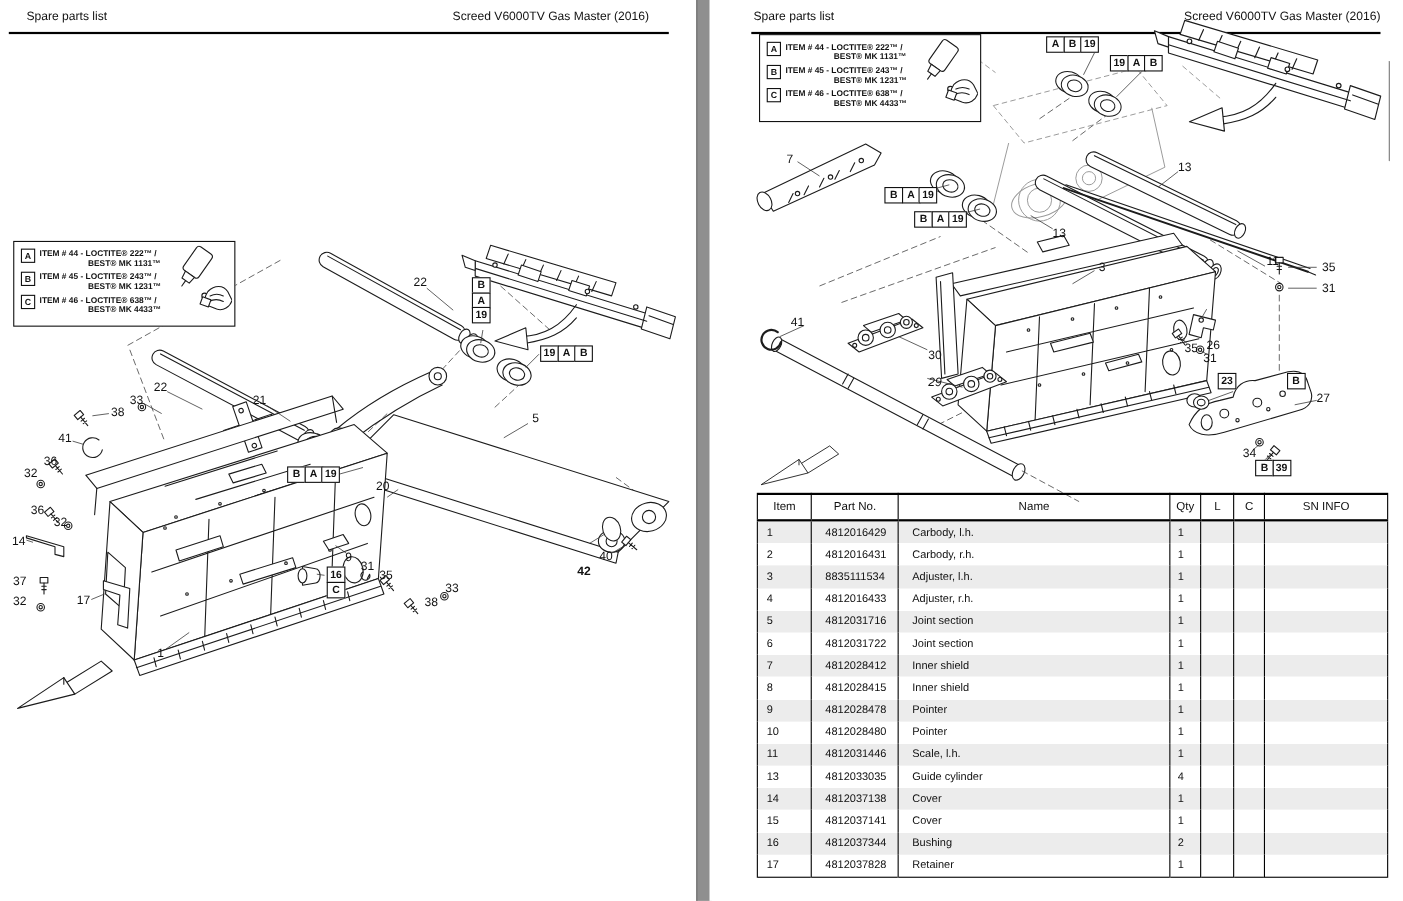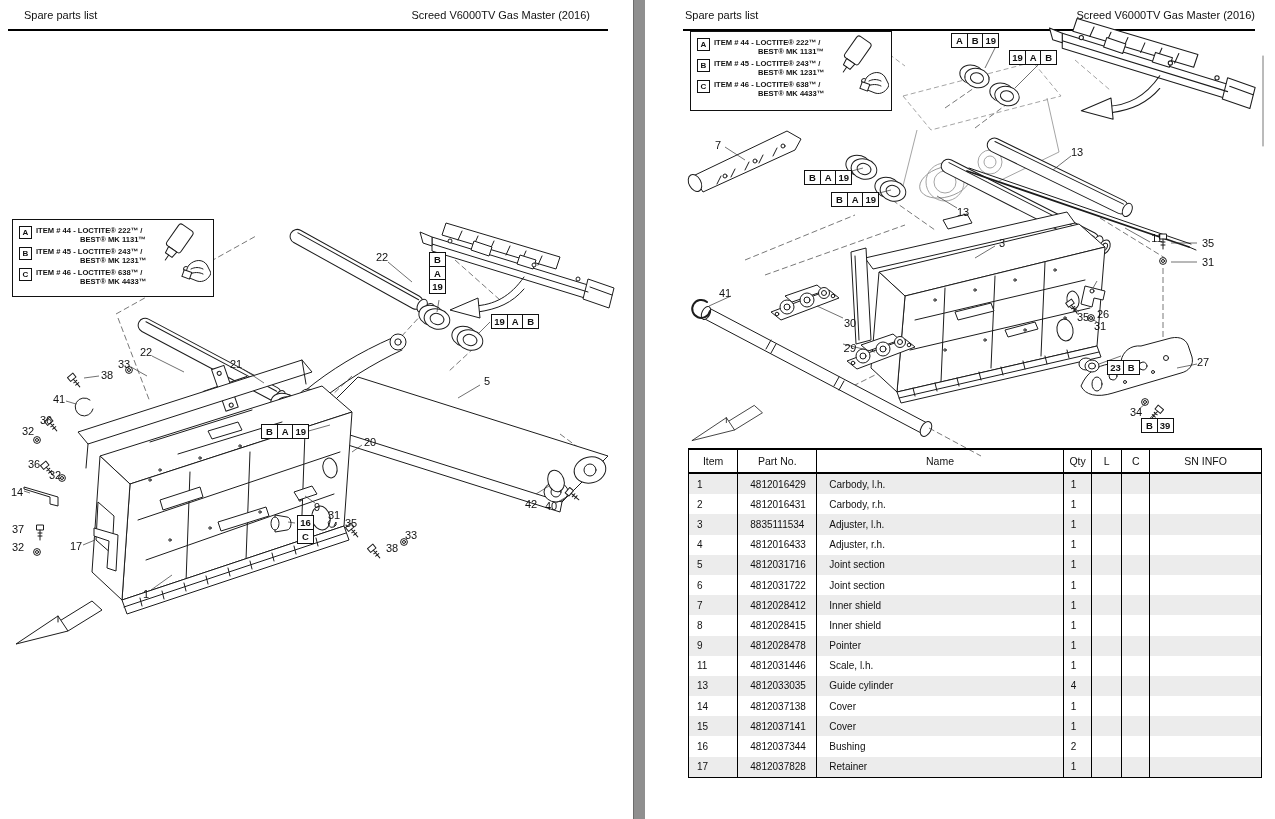--- a/index.html
+++ b/index.html
@@ -292,23 +292,23 @@
     <span class="co" style="left: 17px; top: 492px;">14</span>
     <span class="co" style="left: 18px; top: 529px;">37</span>
     <span class="co" style="left: 18px; top: 547px;">32</span>
     <span class="co" style="left: 76px; top: 546px;">17</span>
     <span class="co" style="left: 146px; top: 594px;">1</span>
     <span class="co" style="left: 317px; top: 507px;">9</span>
     <span class="co" style="left: 334px; top: 515px;">31</span>
     <span class="co" style="left: 351px; top: 523px;">35</span>
     <span class="co" style="left: 411px; top: 535px;">33</span>
     <span class="co" style="left: 392px; top: 548px;">38</span>
-    <span class="co" style="left: 370px; top: 442px;">20</span>
+    <span class="co" style="left: 348px; top: 442px;">20</span>
     <span class="co" style="left: 487px; top: 381px;">5</span>
-    <span class="co" style="left: 531px; top: 504px;">42</span>
+    <span class="co" style="left: 531px; top: 520px; font-weight: bold;">42</span>
     <span class="co" style="left: 551px; top: 506px; text-align: center;">40</span>
     <div class="cbox v" style="left: 429px; top: 252px;">
       <span>B</span>
       <span>A</span>
       <span>19</span>
     </div>
     <div class="cbox" style="left: 491px; top: 314px;">
       <span>19</span>
       <span>A</span>
       <span>B</span>
@@ -599,20 +599,29 @@
           <tr>
             <td>9</td>
             <td>4812028478</td>
             <td>Pointer</td>
             <td>1</td>
             <td></td>
             <td></td>
             <td></td>
           </tr>
           <tr>
+            <td>10</td>
+            <td>4812028480</td>
+            <td>Pointer</td>
+            <td>1</td>
+            <td></td>
+            <td></td>
+            <td></td>
+          </tr>
+          <tr>
             <td>11</td>
             <td>4812031446</td>
             <td>Scale, l.h.</td>
             <td>1</td>
             <td></td>
             <td></td>
             <td></td>
           </tr>
           <tr>
             <td>13</td>
@@ -690,21 +699,21 @@
     <div class="cbox" style="left: 159px; top: 170px;">
       <span>B</span>
       <span>A</span>
       <span>19</span>
     </div>
     <div class="cbox" style="left: 186px; top: 192px;">
       <span>B</span>
       <span>A</span>
       <span>19</span>
     </div>
-    <div class="cbox" style="left: 462px; top: 360px;">
+    <div class="cbox" style="left: 462px; top: 339px; gap: 47px;">
       <span>23</span>
       <span>B</span>
     </div>
     <div class="cbox" style="left: 496px; top: 418px;">
       <span>B</span>
       <span>39</span>
     </div>
   </div>
 
 </body></html>

